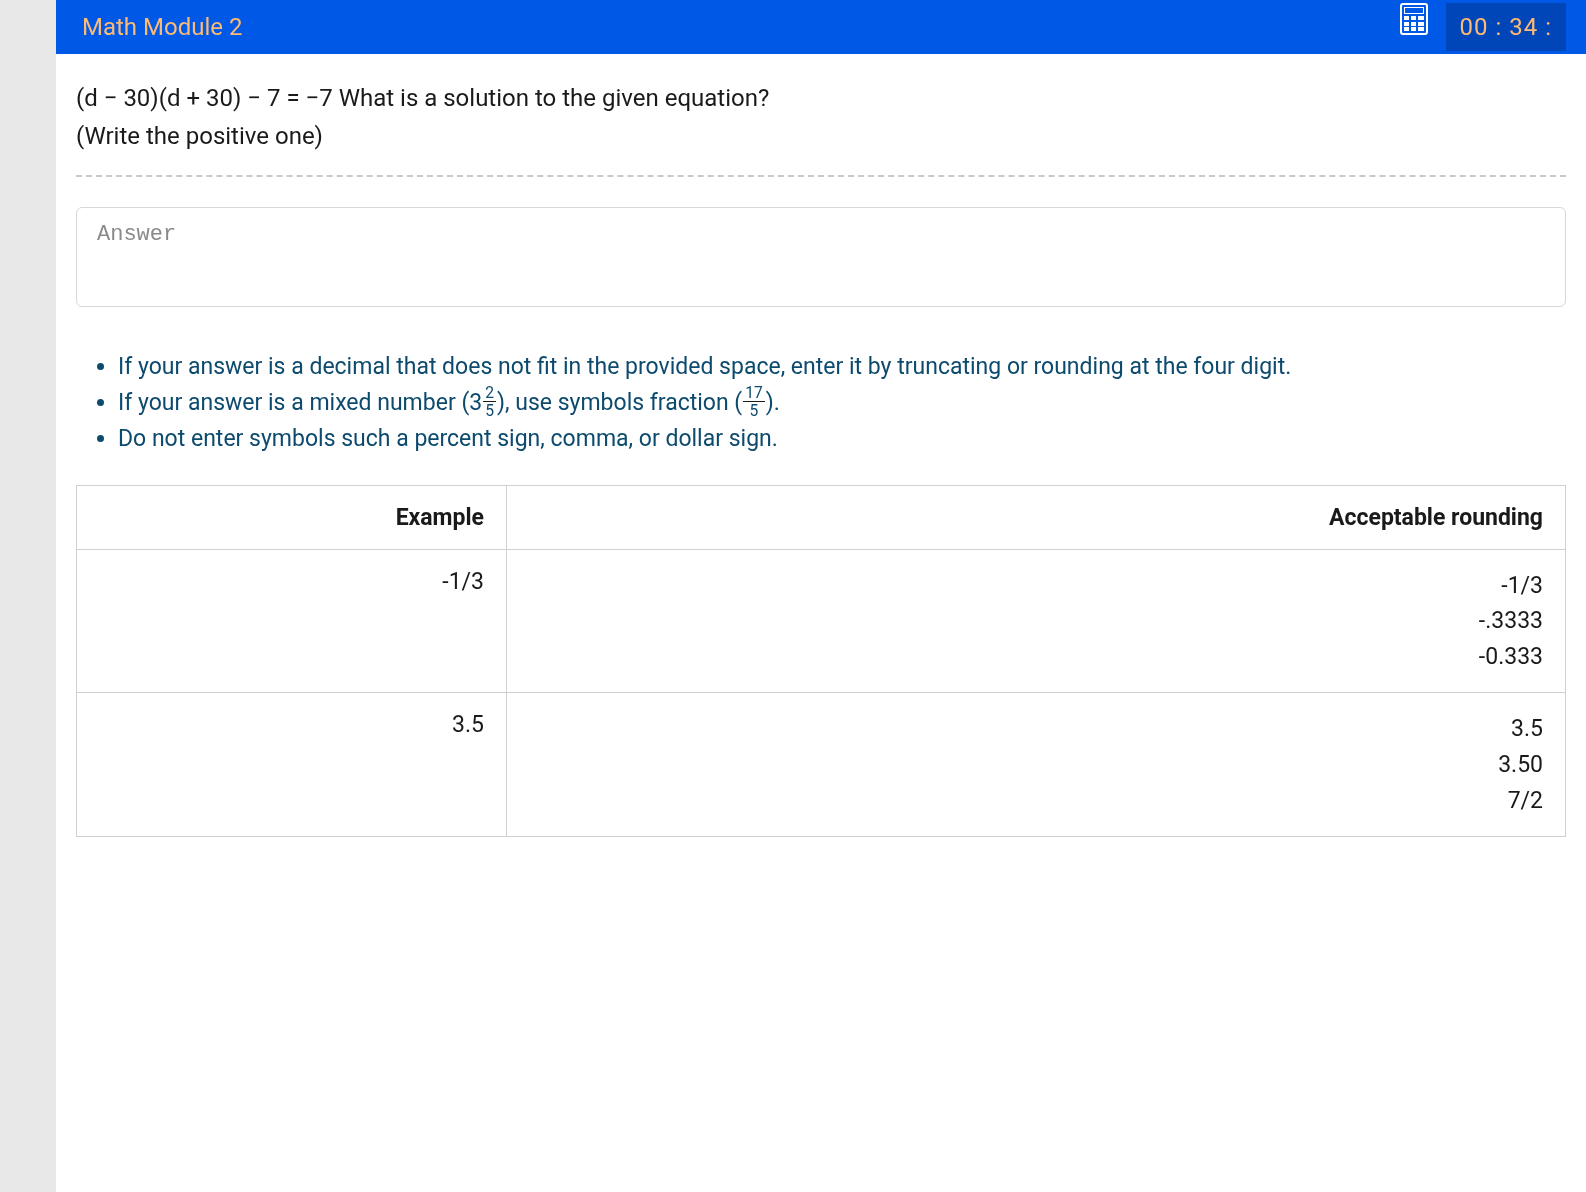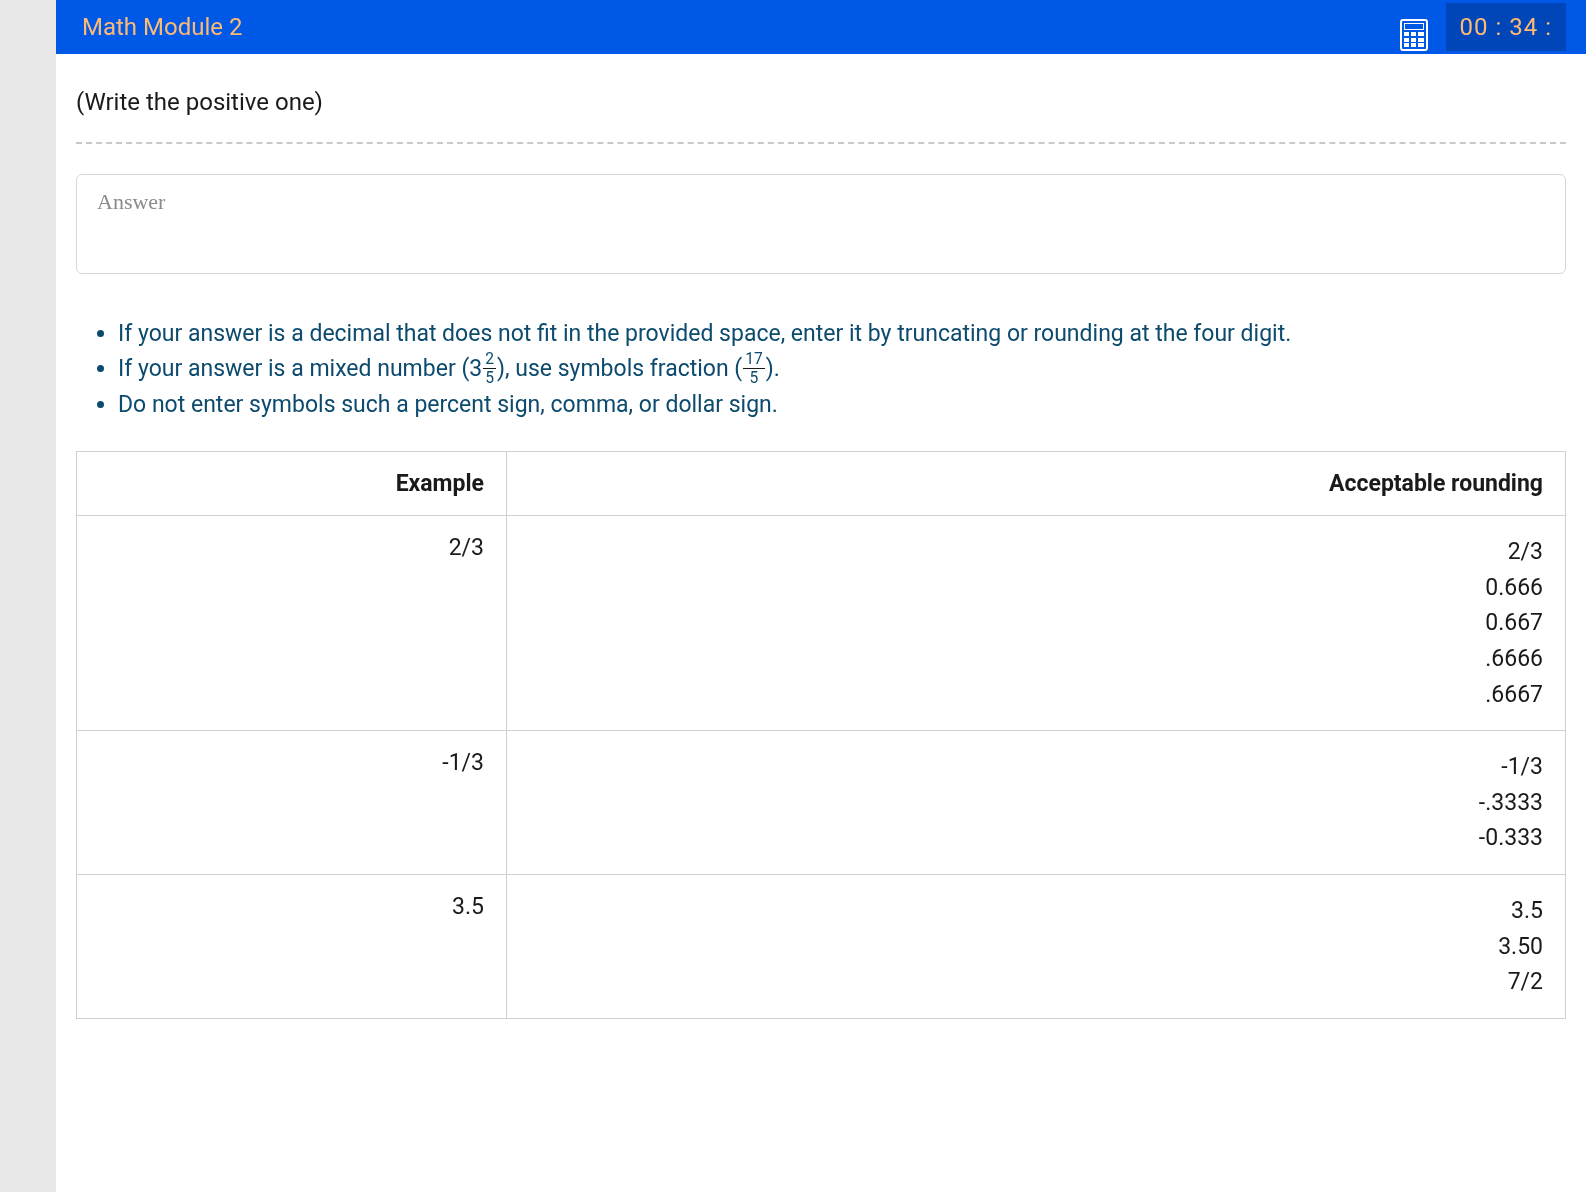--- a/index.html
+++ b/index.html
@@ -25,21 +25,21 @@
   align-items: center;
   padding: 0 20px 0 26px;
   justify-content: space-between;
 }
 .header-left {
   font-size: 24px;
   font-weight: 400;
 }
 .header-right {
   display: flex;
-  align-items: flex-end;
+  align-items: flex-start;
   gap: 18px;
 }
 .calc-icon {
   width: 28px;
   height: 32px;
   border: 2px solid #fff;
   border-radius: 3px;
   display: flex;
   flex-direction: column;
   padding: 2px;
@@ -91,21 +91,21 @@
 .answer-box {
   border: 1px solid #d7d7d7;
   border-radius: 6px;
   height: 100px;
   padding: 14px 20px;
   font-size: 22px;
   color: #8a8a8a;
   width: 100%;
   background: #fff;
   resize: none;
-  font-family: Liberation Serif, serif;
+  font-family: Liberation Mono, monospace;
 }
 .answer-box::placeholder { color: #8a8a8a; }
 .instructions {
   margin: 38px 0 28px 0;
   padding-left: 42px;
 }
 .instructions li {
   font-size: 23px;
   color: #0c4a6e;
   line-height: 1.55;
@@ -163,20 +163,21 @@
             <span></span>
             <span></span>
             <span></span>
           </div>
       </div>
       <div class="timer">00 : 34 :</div>
     </div>
   </div>
 
   <div class="content">
+    <div class="question-line1">(d − 30)(d + 30) − 7 = −7 What is a solution to the given equation?</div>
     <div class="question-line2">(Write the positive one)</div>
 
     <hr class="divider">
 
     <textarea class="answer-box" placeholder="Answer" style=""></textarea>
 
     <ul class="instructions">
       <li>If your answer is a decimal that does not fit in the provided space, enter it by truncating or rounding at the four digit.</li>
       <li>
         <span>If your answer is a mixed number (3</span><span class="frac"><span class="num">2</span><span class="den">5</span></span><span>), use symbols fraction (</span><span class="frac"><span class="num">17</span><span class="den">5</span></span><span>).</span>
@@ -185,30 +186,20 @@
     </ul>
 
     <table class="examples">
       <thead>
         <tr>
           <th>Example</th>
           <th>Acceptable rounding</th>
         </tr>
       </thead>
       <tbody id="examples-body">
-          <tr>
-            <td>2/3</td>
-            <td>
-              <div class="accept-line">2/3</div>
-              <div class="accept-line">0.666</div>
-              <div class="accept-line">0.667</div>
-              <div class="accept-line">.6666</div>
-              <div class="accept-line">.6667</div>
-            </td>
-          </tr>
           <tr>
             <td>-1/3</td>
             <td>
               <div class="accept-line">-1/3</div>
               <div class="accept-line">-.3333</div>
               <div class="accept-line">-0.333</div>
             </td>
           </tr>
           <tr>
             <td>3.5</td>

